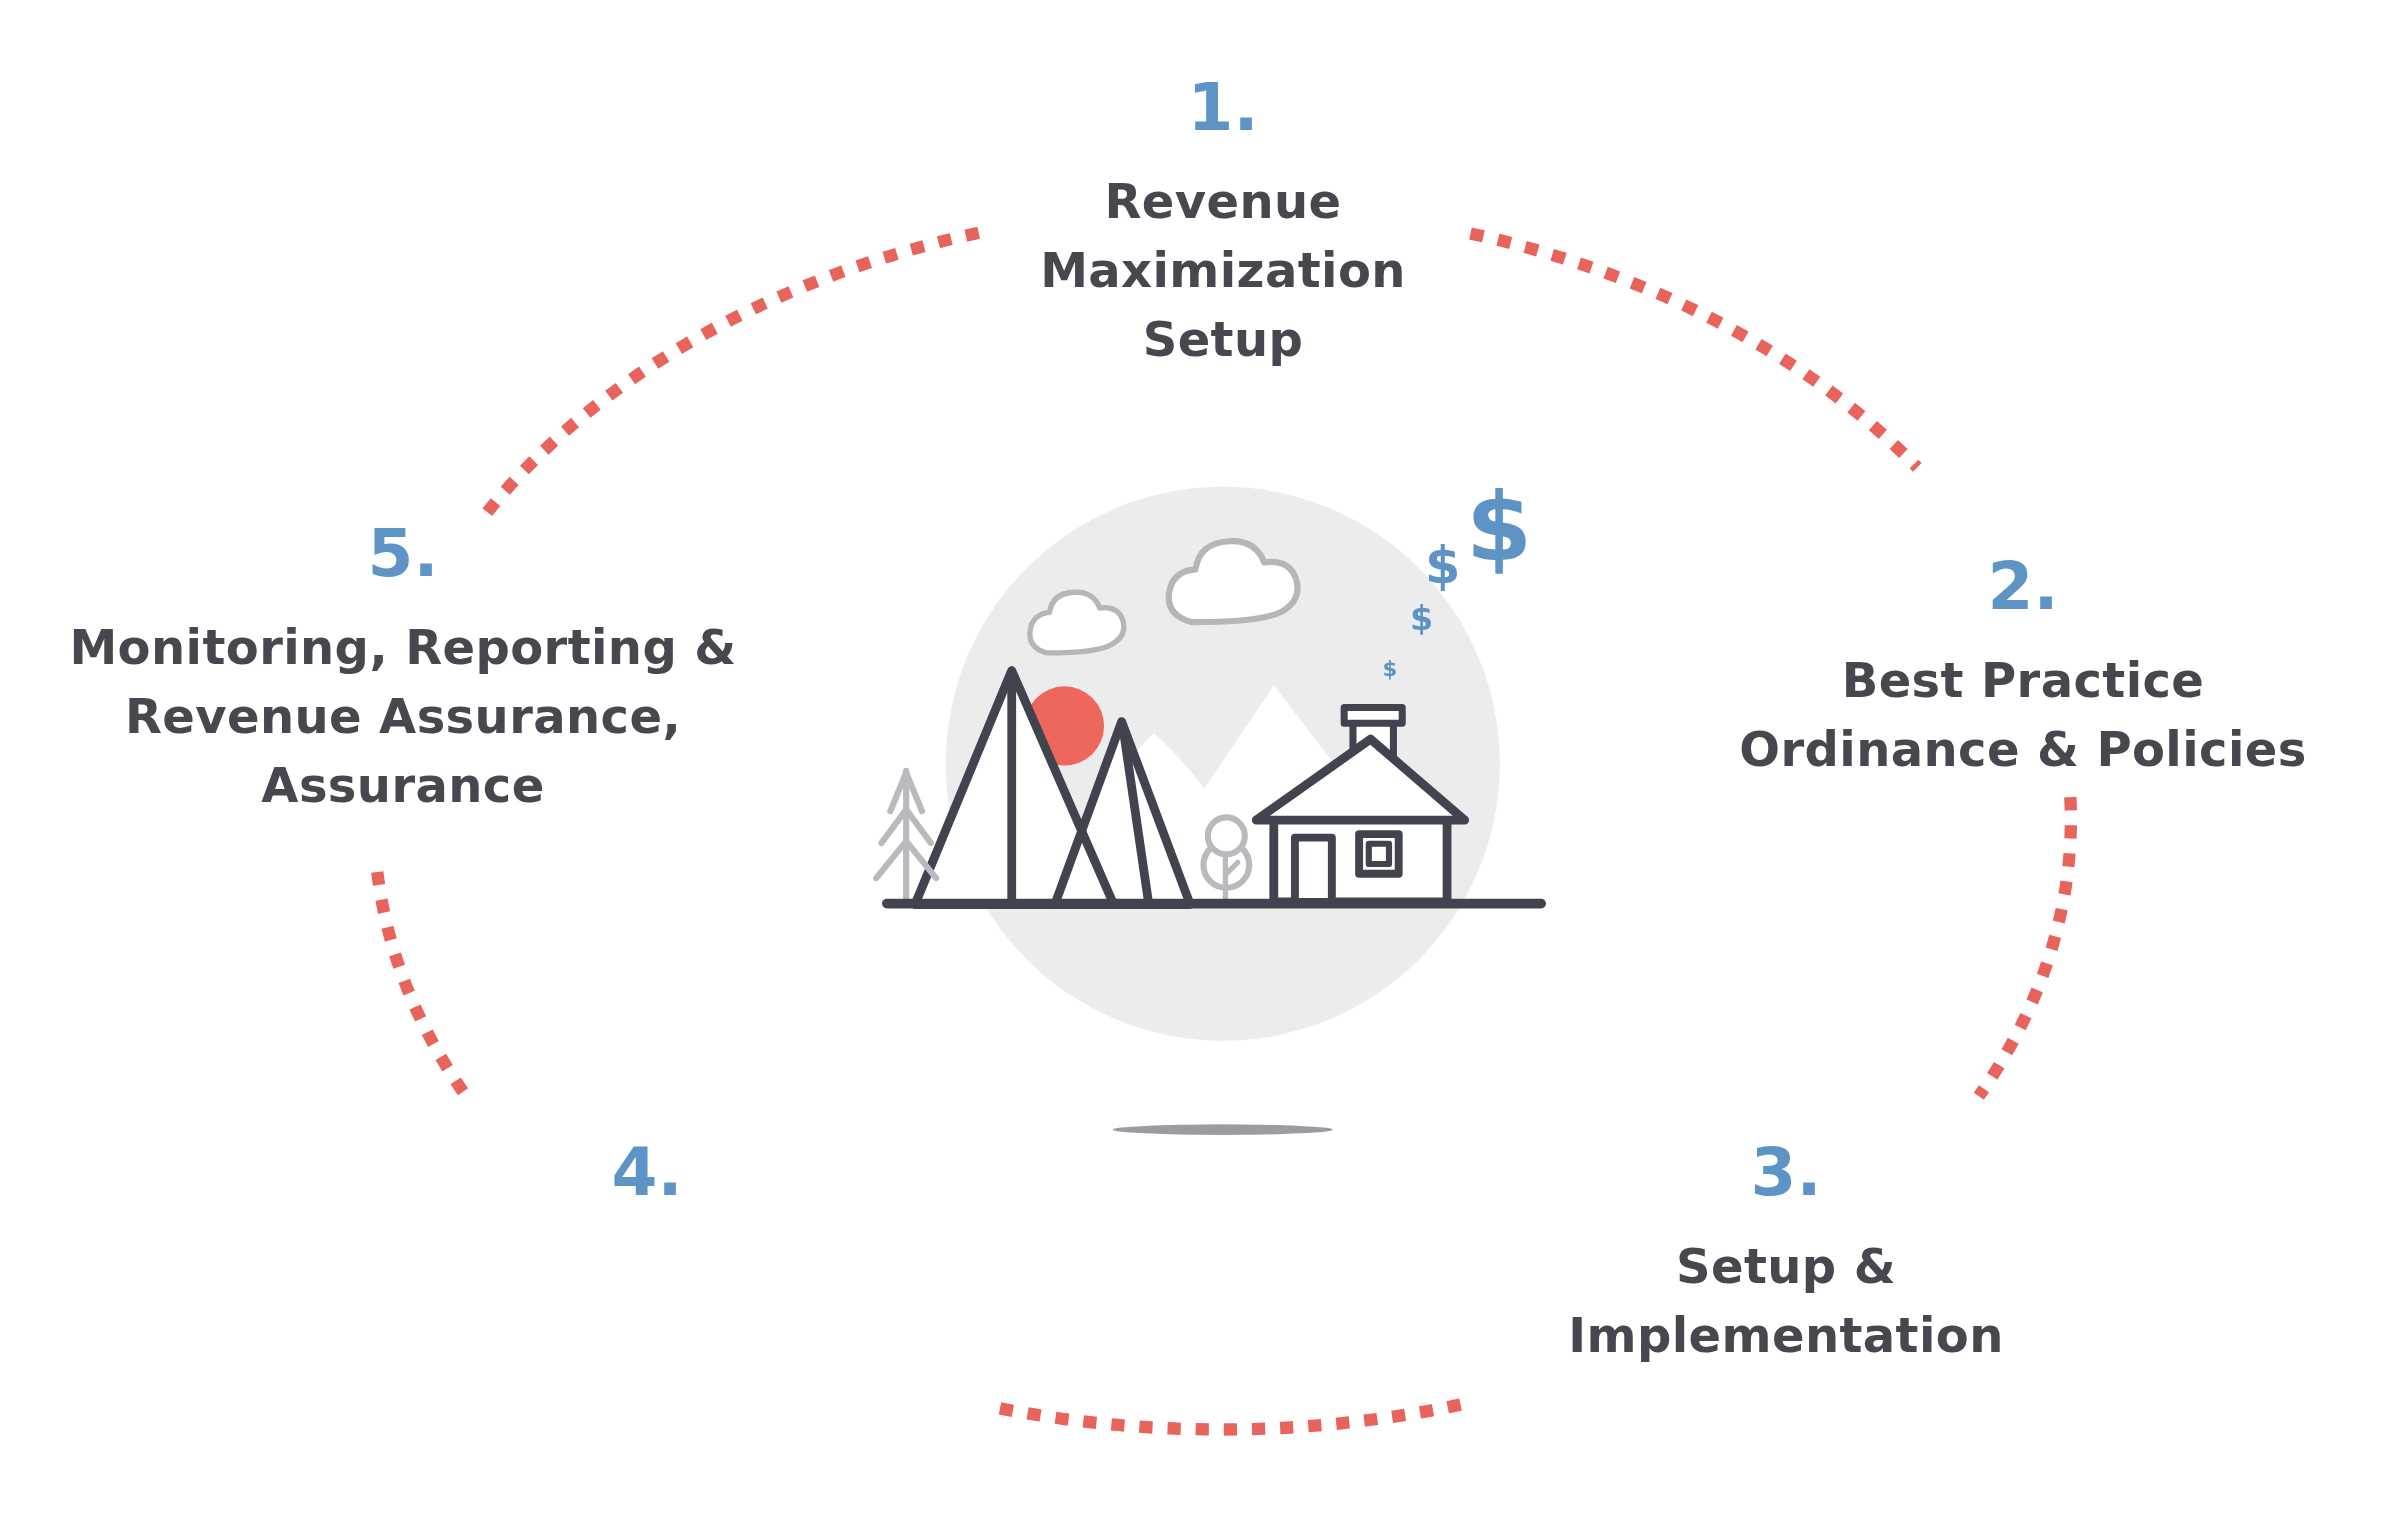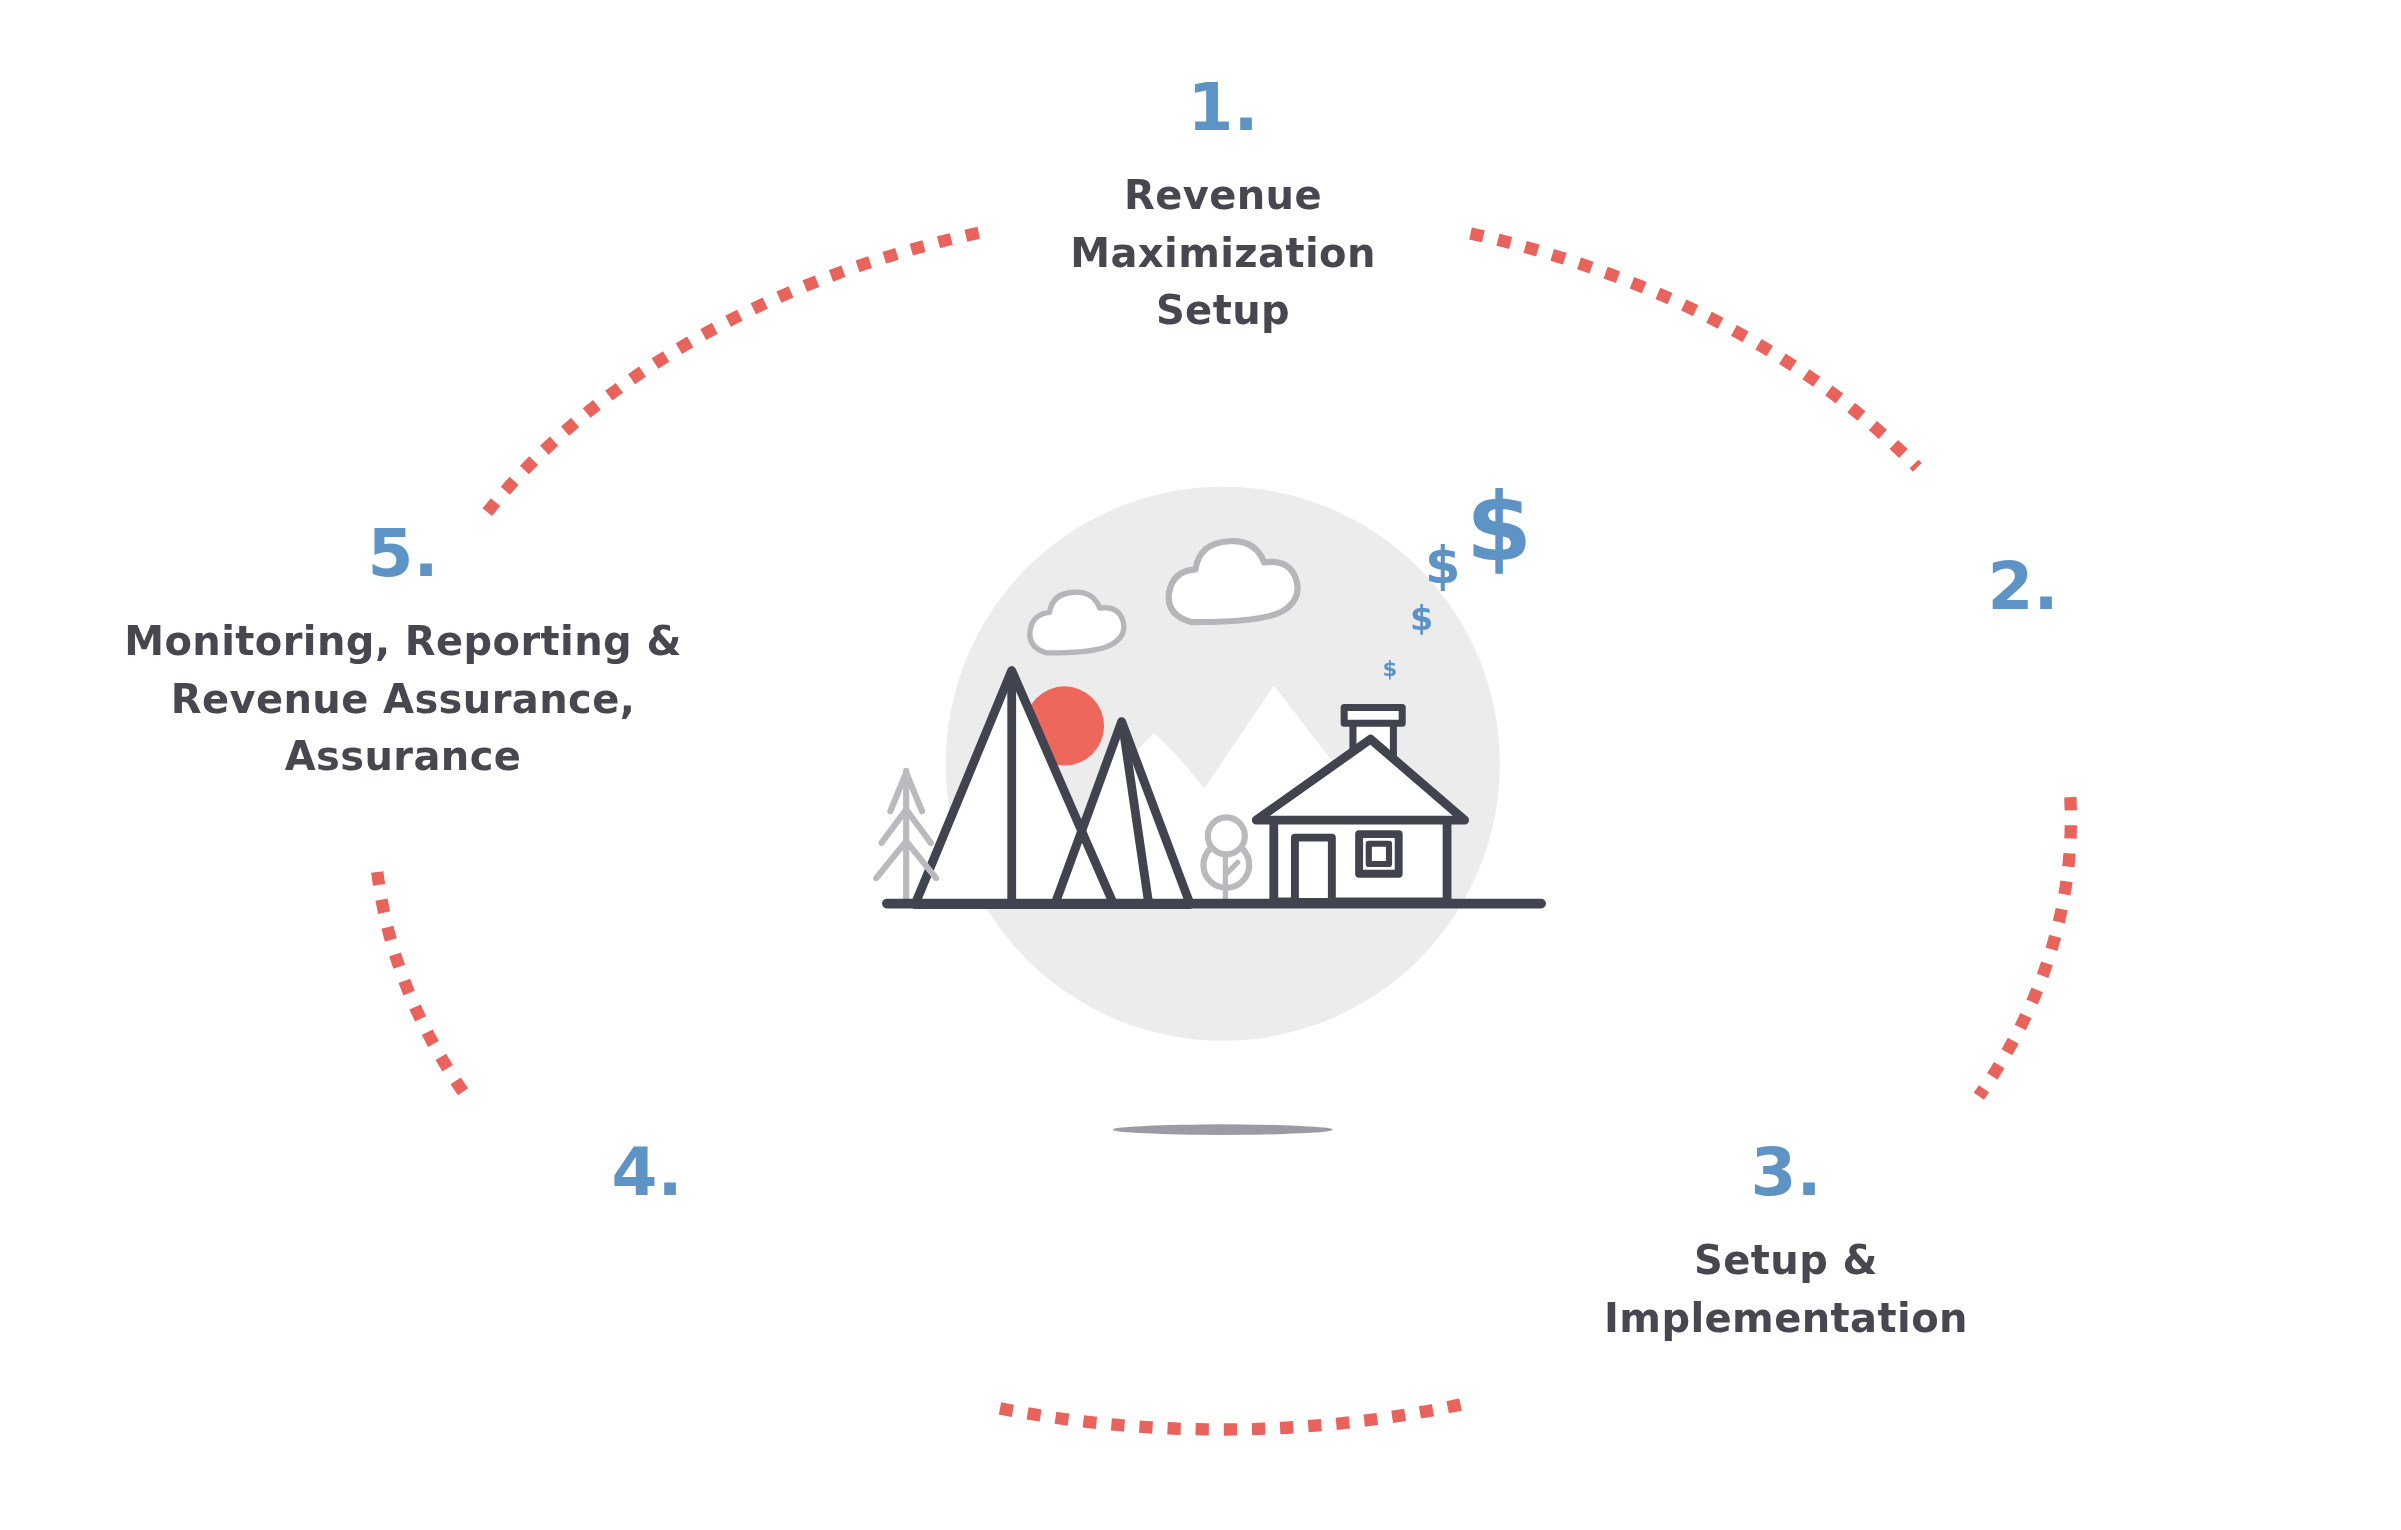--- a/index.html
+++ b/index.html
@@ -36,21 +36,21 @@
     color:var(--text_dark);
   }
   .step-number{
     font-size:66px;
     font-weight:bold;
     line-height:1;
     color:var(--accent_blue);
     margin-bottom:26px;
   }
   .step-lines{
-    font-size:40px;
+    font-size:48px;
     font-weight:bold;
     line-height:1.44;
     letter-spacing:0.4px;
   }
   
   .bg-circle{fill:var(--circle_fill);}
   .white-fill{fill:#FFFFFF;}
   .sun{fill:var(--sun_red);}
   .dark-stroke{stroke:var(--outline_dark);fill:none;stroke-linejoin:round;stroke-linecap:round;}
   .dark-stroke.filled{fill:#FFFFFF;}
@@ -135,20 +135,24 @@
     <div class="step-number">1.</div>
     <div class="step-lines">
       <div>Revenue</div>
       <div>Maximization</div>
       <div>Setup</div>
     </div>
   </div>
 
   <div class="step" style="left:1671px;top:554px;width:704px;">
     <div class="step-number">2.</div>
+    <div class="step-lines">
+      <div>Best Practice</div>
+      <div>Ordinance &amp; Policies</div>
+    </div>
   </div>
 
   <div class="step" style="left:1478px;top:1140px;width:616px;">
     <div class="step-number">3.</div>
     <div class="step-lines">
       <div>Setup &amp;</div>
       <div>Implementation</div>
     </div>
   </div>
 

